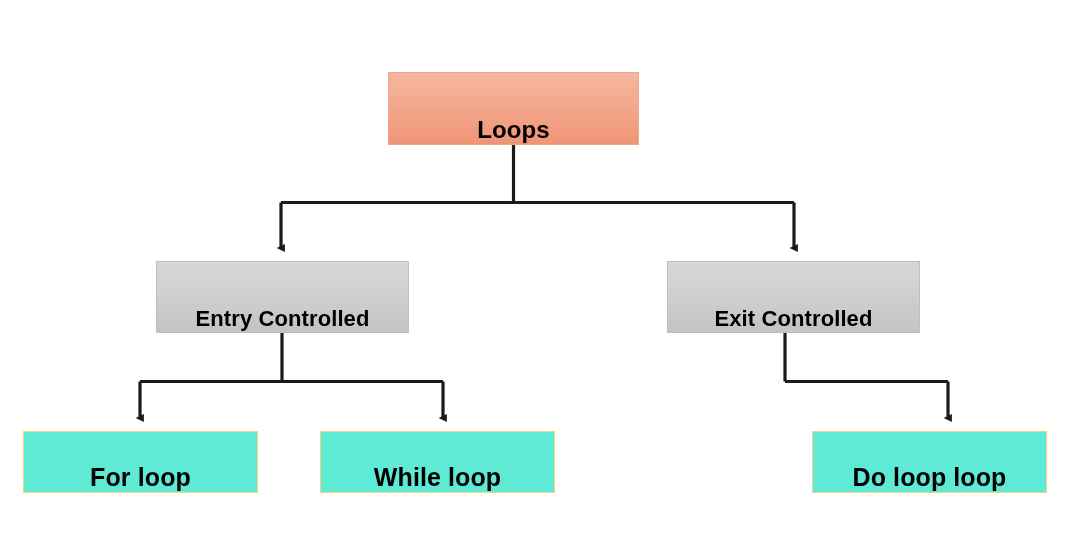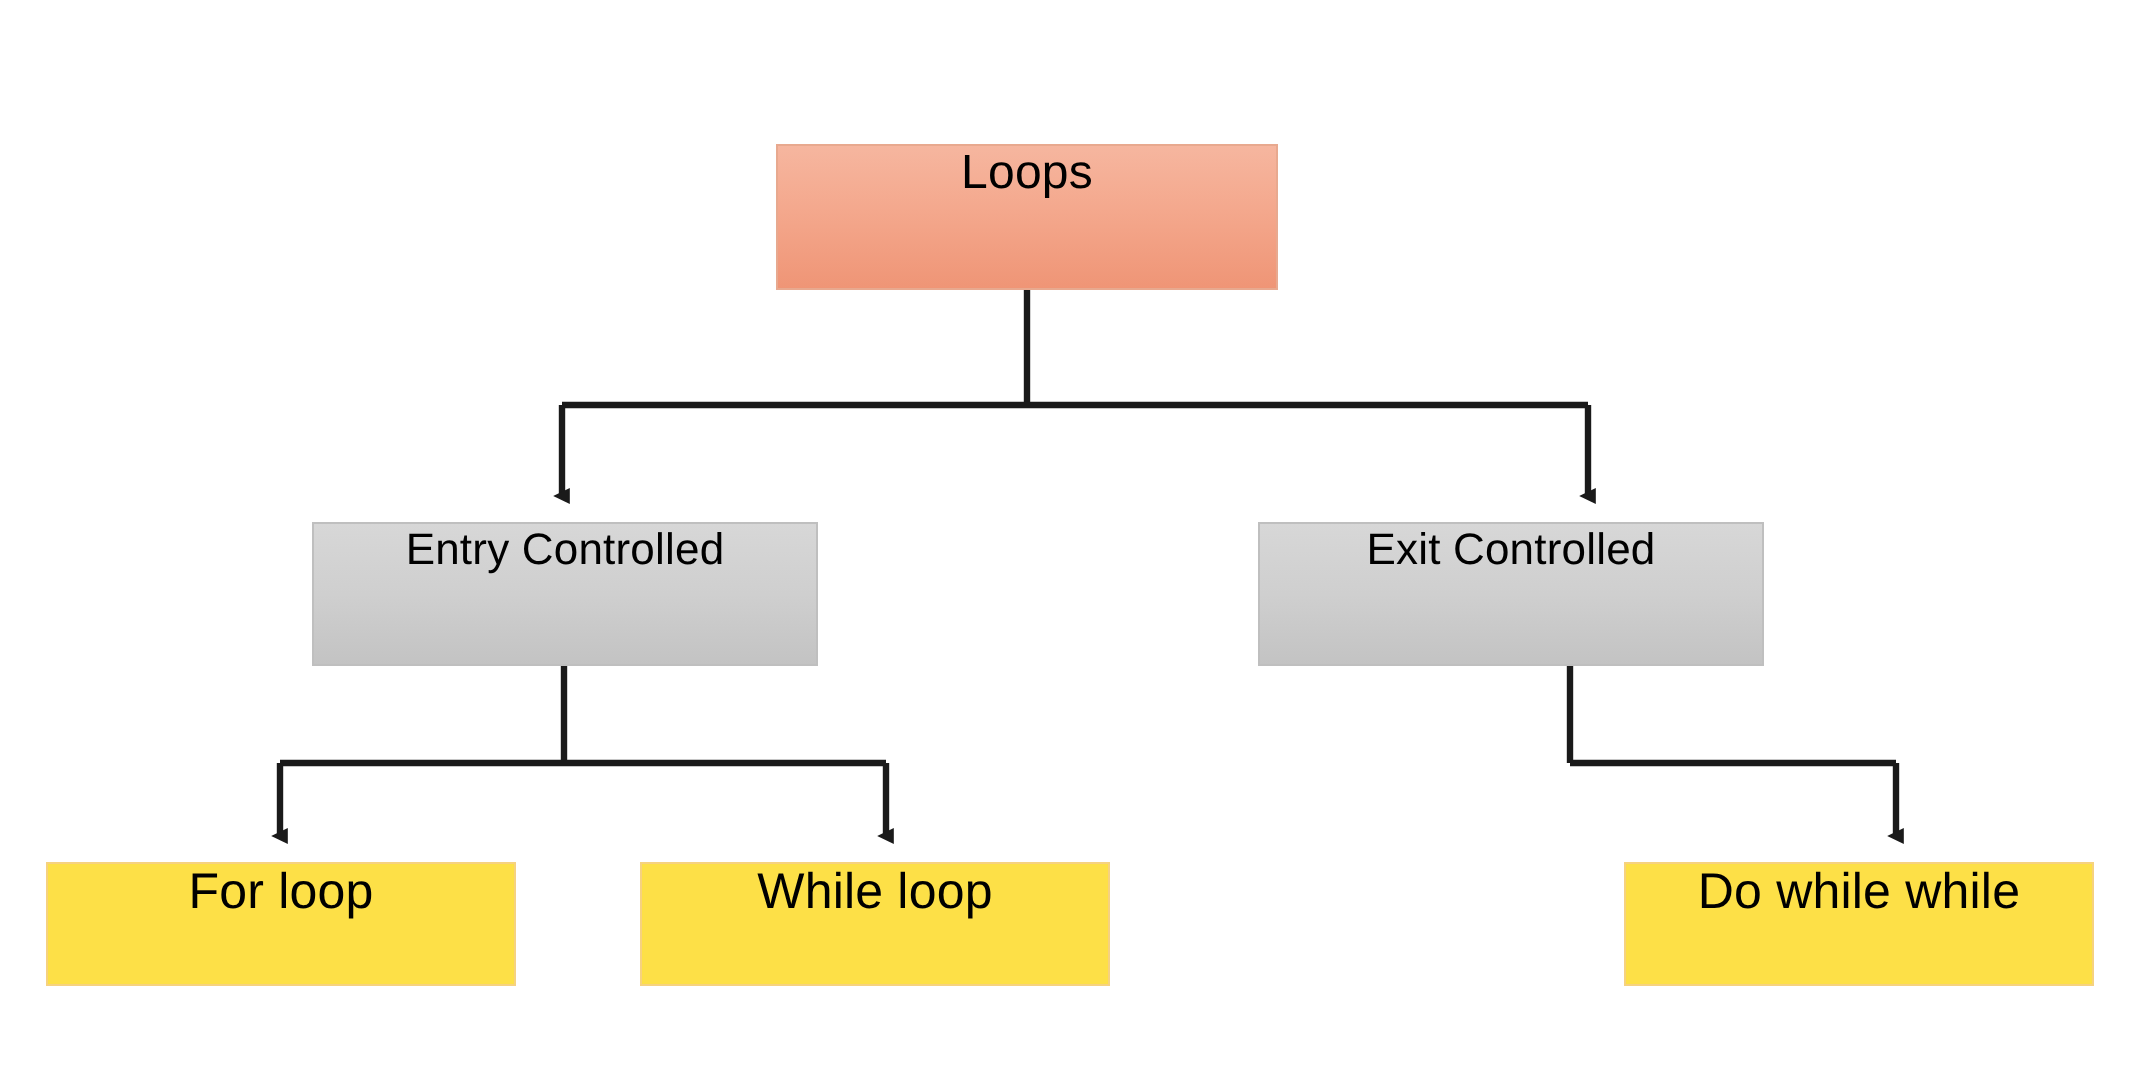--- a/index.html
+++ b/index.html
@@ -23,25 +23,25 @@
     left: 0;
     top: 0;
     width: 1068px;
     height: 537px;
     pointer-events: none;
   }
   .node {
     position: absolute;
     box-sizing: border-box;
     display: flex;
-    align-items: flex-start;
+    align-items: flex-end;
     justify-content: center;
     text-align: center;
     color: #000000;
-    font-weight: normal;
+    font-weight: bold;
     letter-spacing: 0.1px;
     z-index: 2;
   }
 
   
   .node-root {
     left: 388px;
     top: 72px;
     width: 251px;
     height: 73px;
@@ -53,28 +53,28 @@
   
   .node-mid {
     top: 261px;
     width: 253px;
     height: 72px;
     background: linear-gradient(to bottom, #d7d7d7 0%, #cfcfcf 50%, #c3c3c3 100%);
     border: 1px solid #bfbfbf;
     font-size: 22px;
   }
   .node-mid.left  { left: 156px; }
-  .node-mid.right { left: 629px; }
+  .node-mid.right { left: 667px; }
 
   
   .node-leaf {
     top: 431px;
     width: 235px;
     height: 62px;
-    background: #fde047;
+    background: #5eead4;
     border: 1px solid #f6d27f;
     font-size: 25px;
   }
   .node-leaf.l1 { left: 23px; }
   .node-leaf.l2 { left: 320px; }
   .node-leaf.l3 { left: 812px; }
 </style>
 </head>
 <body>
 
@@ -122,16 +122,16 @@
 
   <div class="node node-leaf l1">
     <span>For loop</span>
   </div>
 
   <div class="node node-leaf l2">
     <span>While loop</span>
   </div>
 
   <div class="node node-leaf l3">
-    <span>Do while while</span>
+    <span>Do loop loop</span>
   </div>
 
 </div>
 
 </body></html>

